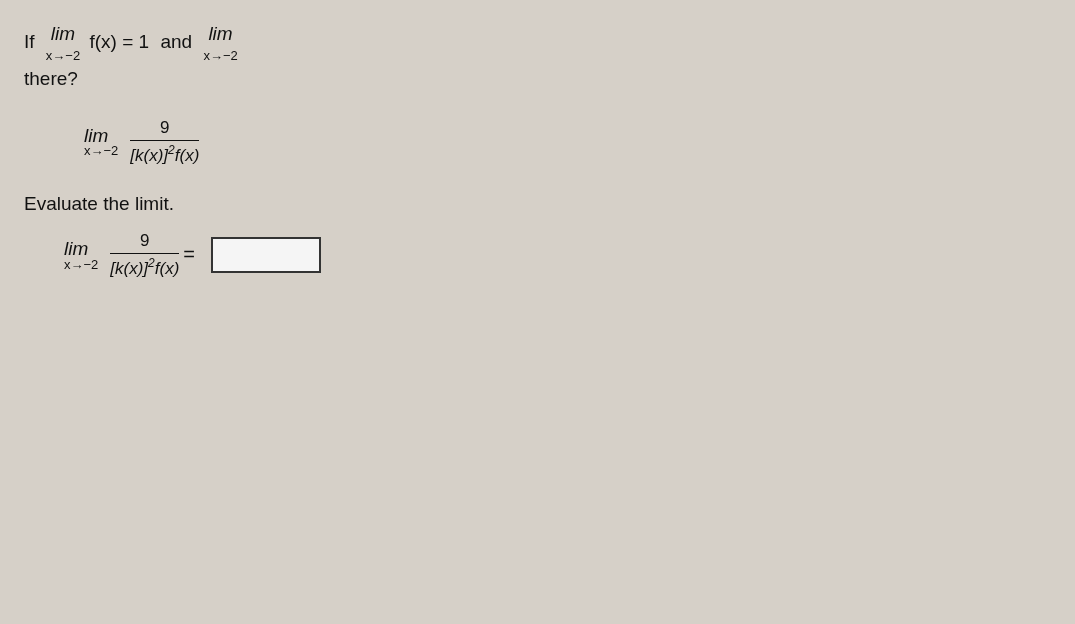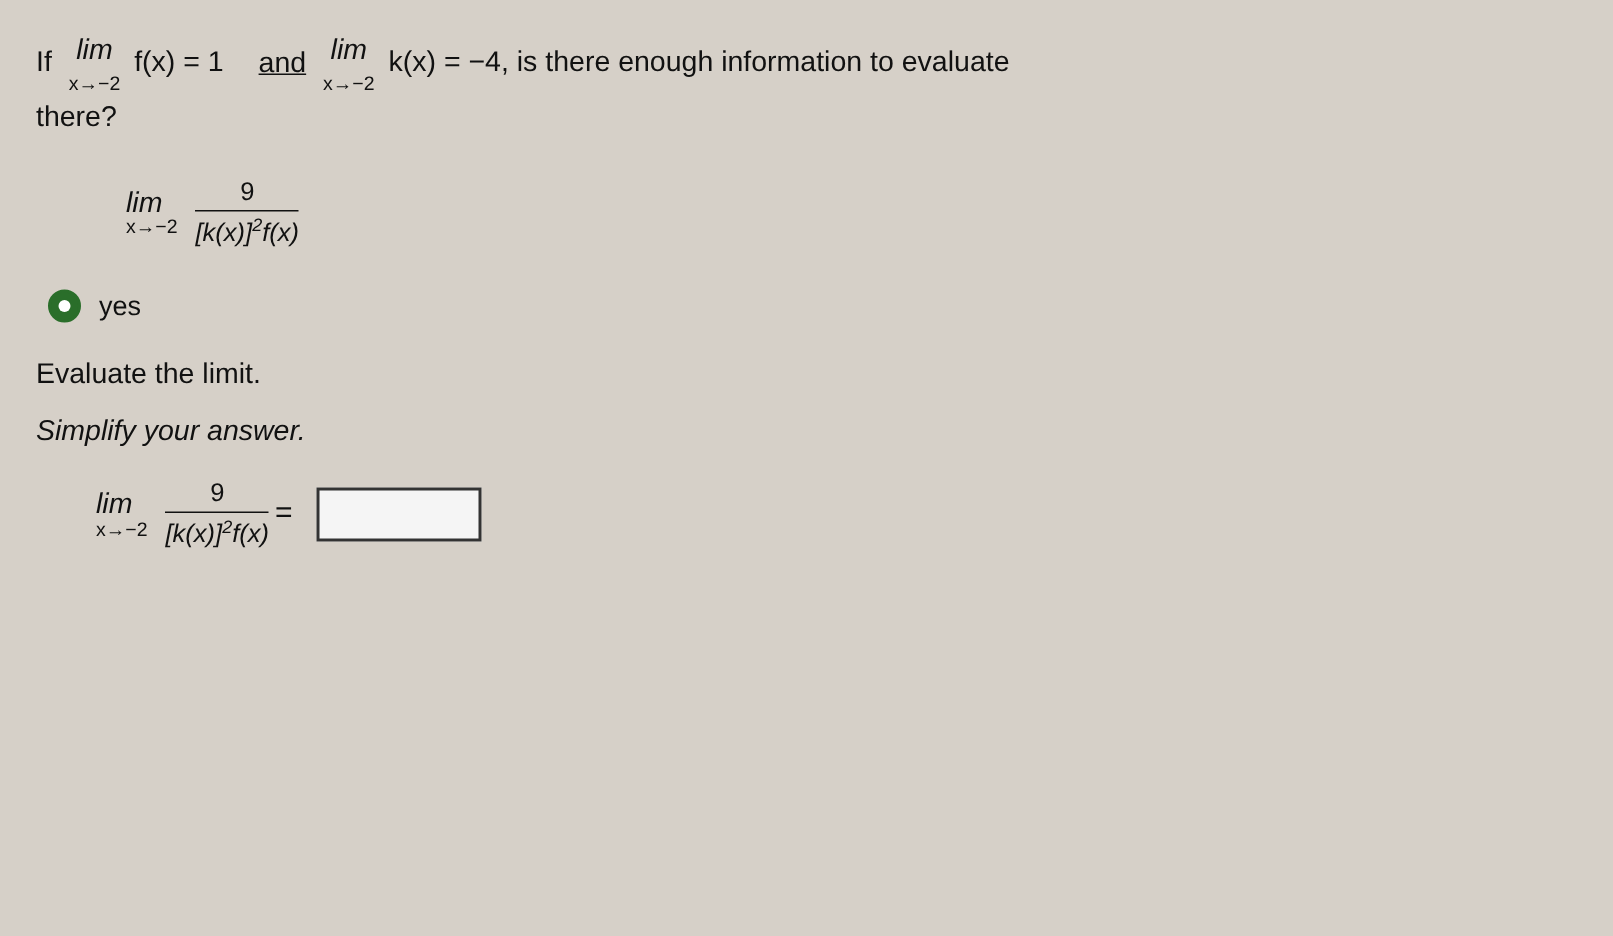--- a/index.html
+++ b/index.html
@@ -163,55 +163,49 @@
 <div>
 
   <div class="question-text">
     <span>If</span>
     
     <span class="limit-expression" style="display:inline-flex; flex-direction:column; align-items:center; vertical-align:middle; margin: 0 4px 0 6px;">
       <span style="font-size:19px; font-style:italic;">lim</span>
       <span style="font-size:13px; margin-top:-3px;">x→−2</span>
     </span>
     <span>f(x) = 1</span>
-    <span style="margin-left:18px;text-decoration:underline;">and</span>
+    <span style="margin-left:6px;">and</span>
     
     <span class="limit-expression" style="display:inline-flex; flex-direction:column; align-items:center; vertical-align:middle; margin: 0 4px 0 6px;">
       <span style="font-size:19px; font-style:italic;">lim</span>
       <span style="font-size:13px; margin-top:-3px;">x→−2</span>
     </span>
-    <span>k(x) = −4, is there enough information to evaluate</span>
     <br>
     <span>there?</span>
   </div>
 
   <div class="big-limit-container">
     <div class="lim-label">
       <span class="lim-top">lim</span>
       <span class="lim-bottom">x→−2</span>
     </div>
     <div class="fraction-block">
       <div class="fraction-numerator">9</div>
       <div class="fraction-bar"></div>
       <div class="fraction-denominator">
         [k(x)]<sup>2</sup>f(x)
       </div>
     </div>
   </div>
 
   <div class="options-container">
-    <div class="option-row">
-      <div class="radio-circle selected"></div>
-      <span class="option-label">yes</span>
-    </div>
   </div>
 
   <div class="evaluate-label">Evaluate the limit.</div>
 
-  <div class="simplify-label">Simplify your answer.</div>
 
   <div class="answer-row">
     <div class="lim-label" style="margin-right:8px;">
       <span style="font-size:19px; font-style:italic;">lim</span>
       <span style="font-size:13px; margin-top:-3px;">x→−2</span>
     </div>
     <div class="fraction-block">
       <div class="fraction-numerator">9</div>
       <div class="fraction-bar"></div>
       <div class="fraction-denominator">

